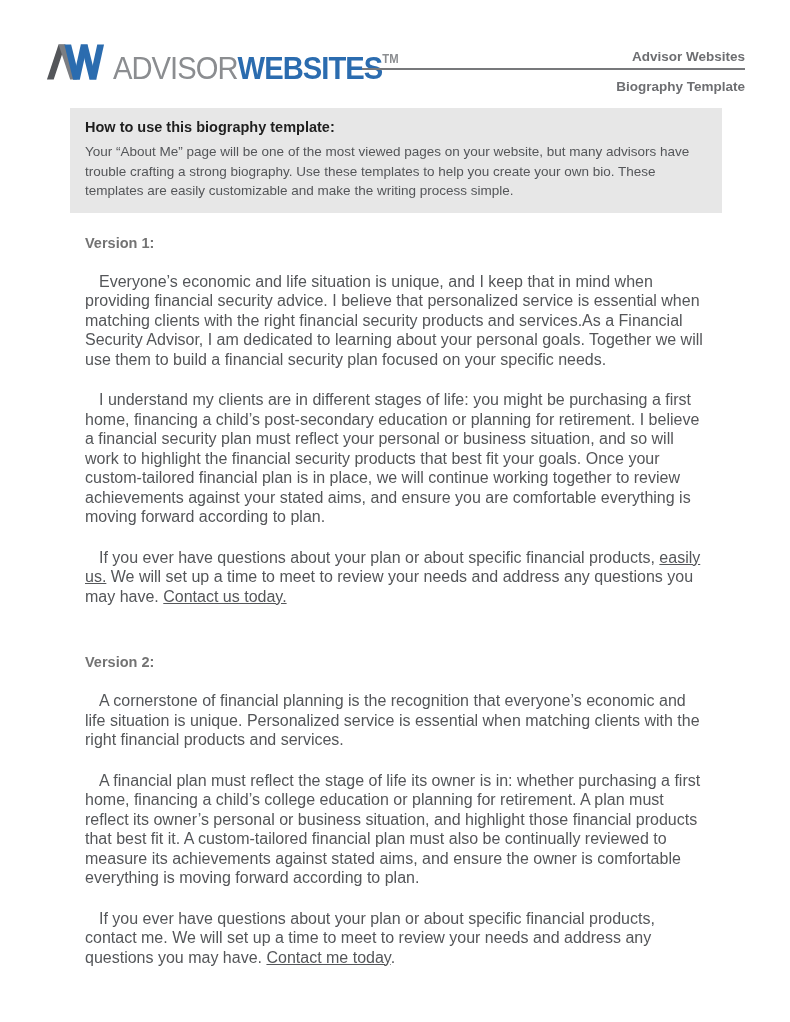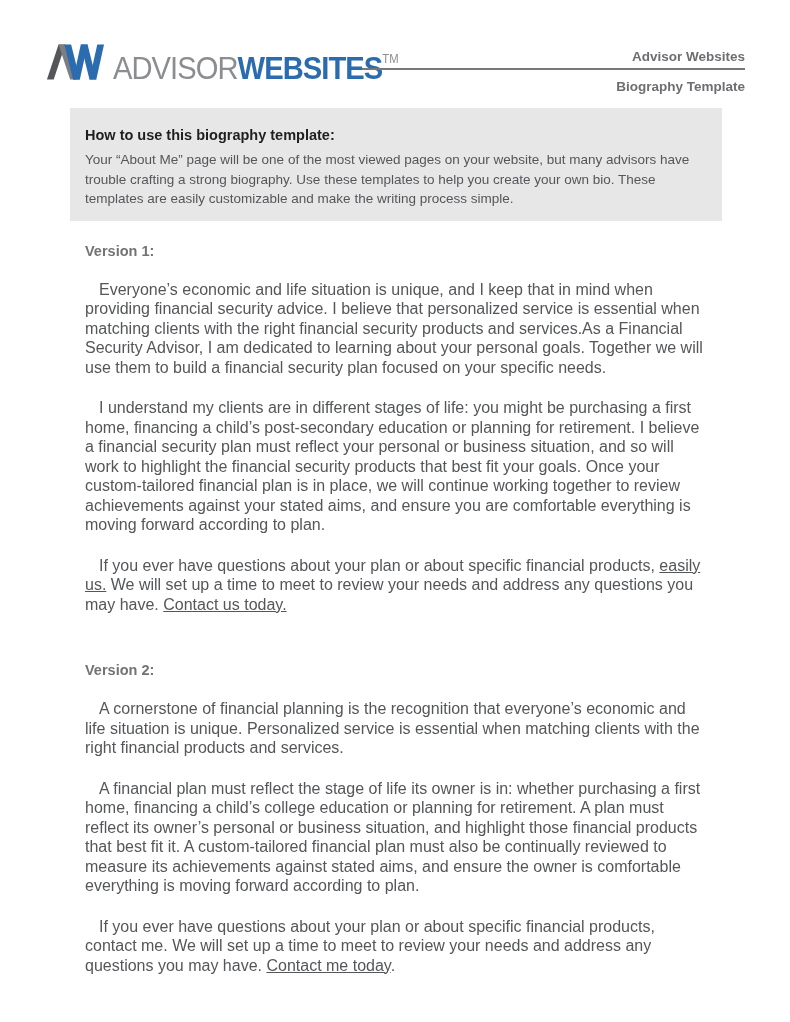--- a/index.html
+++ b/index.html
@@ -28,21 +28,21 @@
     font-size: 31px;
     letter-spacing: -1px;
     line-height: 38px;
     transform: scaleX(0.94);
     transform-origin: left center;
   }
   .wm-advisor { color: #8b8d90; font-weight: 400; }
   .wm-websites { color: #2b6caf; font-weight: 700; }
   .wm-tm {
     color: #8b8d90;
-    font-weight: 400;
+    font-weight: 700;
     font-size: 12px;
     vertical-align: 16px;
     letter-spacing: 0;
   }
   .header-rule {
     position: absolute;
     top: 68px;
     left: 362px;
     right: 45px;
     height: 2px;
@@ -62,21 +62,21 @@
   
   .content {
     position: absolute;
     top: 108px;
     left: 70px;
     width: 652px;
     color: #545659;
   }
   .intro-box {
     background: #e7e7e7;
-    padding: 19px 14px 12px 15px;
+    padding: 11px 14px 12px 15px;
   }
   .intro-box h3 {
     margin: 0 0 7px 0;
     font-size: 14.5px;
     font-weight: 700;
     color: #1f1f1f;
   }
   .intro-box p {
     margin: 0;
     font-size: 13.5px;

